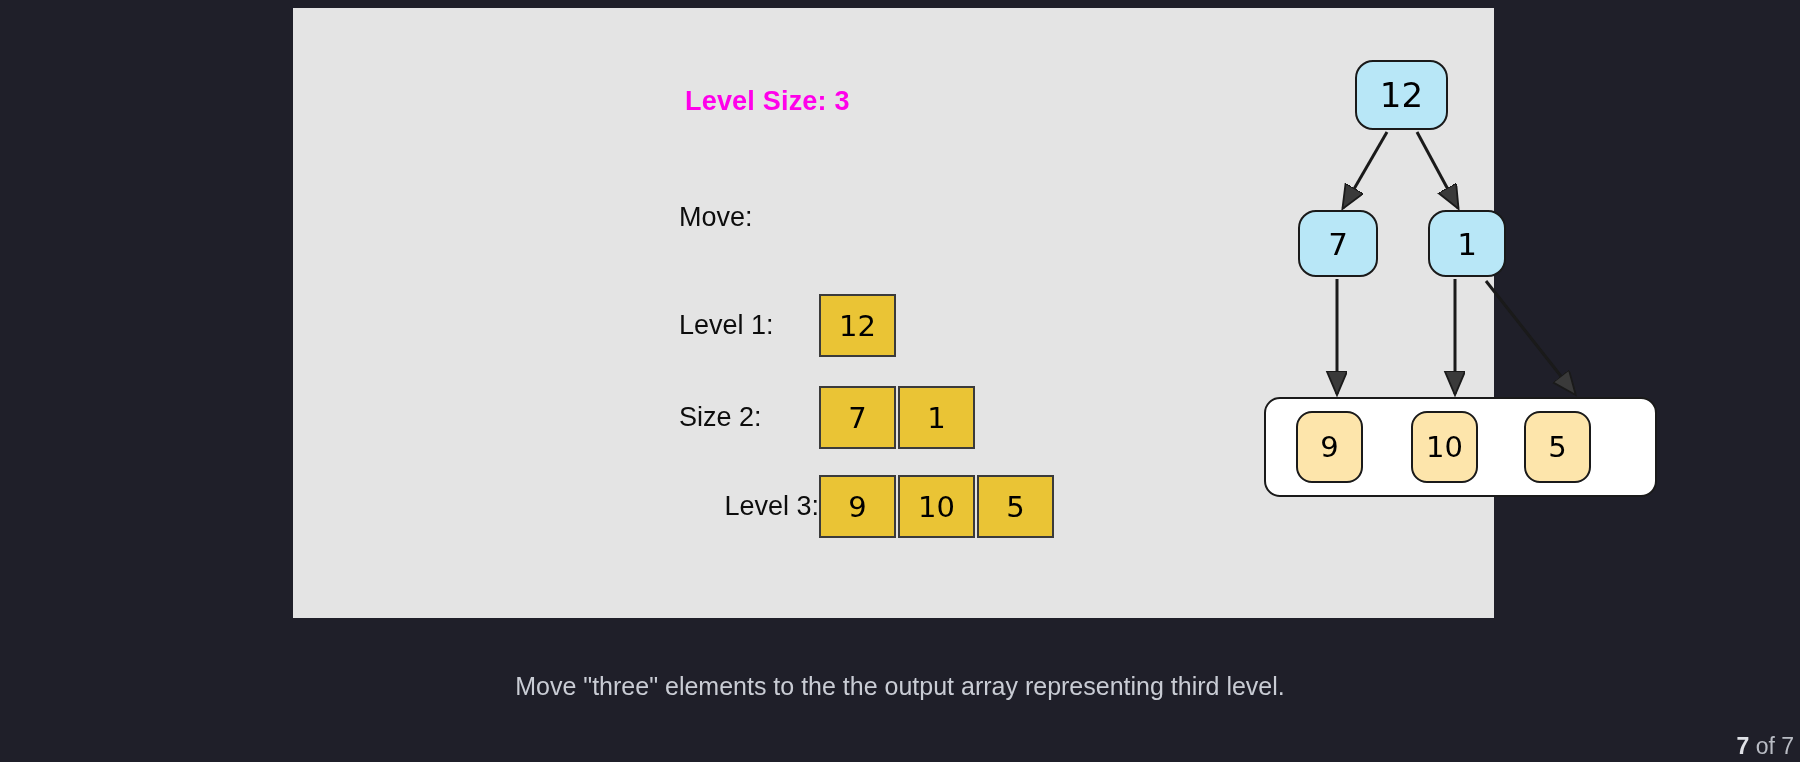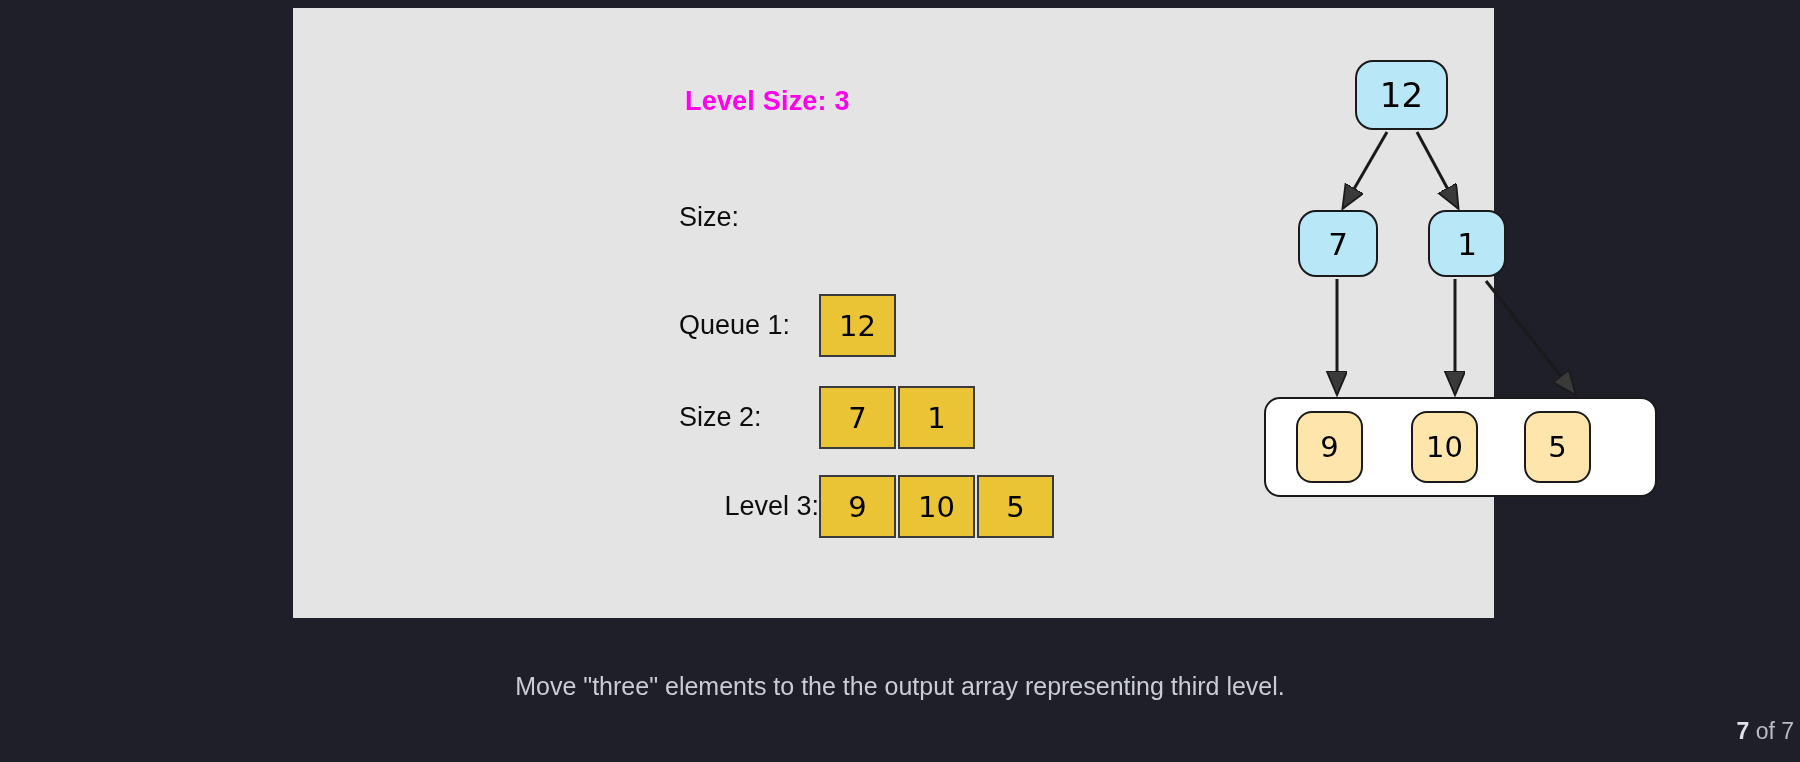--- a/index.html
+++ b/index.html
@@ -164,43 +164,43 @@
     left: 0;
     top: 672px;
     width: 1800px;
     text-align: center;
     font-size: 25px;
     color: #c9ccd4;
   }
   #page-indicator {
     position: absolute;
     right: 6px;
-    top: 718px;
+    top: 733px;
     font-size: 23px;
     color: #b9bcc4;
     white-space: nowrap;
   }
   #page-current {
     font-weight: bold;
     color: #dfe1e6;
   }
 </style>
 </head>
 <body>
 
 <div id="stage">
 
   <div id="slide-panel">
 
     <div id="level-size-label">Level Size: 3</div>
 
-    <div id="queue-label">Size:</div>
+    <div id="queue-label">Move:</div>
 
     <div class="queue-row" id="queue-row-1">
-      <div class="queue-row-label">Queue 1:</div>
+      <div class="queue-row-label">Level 1:</div>
       <div class="queue-cells">
         <div class="queue-cell">12</div>
       </div>
     </div>
 
     <div class="queue-row" id="queue-row-2">
       <div class="queue-row-label">Size 2:</div>
       <div class="queue-cells">
         <div class="queue-cell">7</div>
         <div class="queue-cell">1</div>

